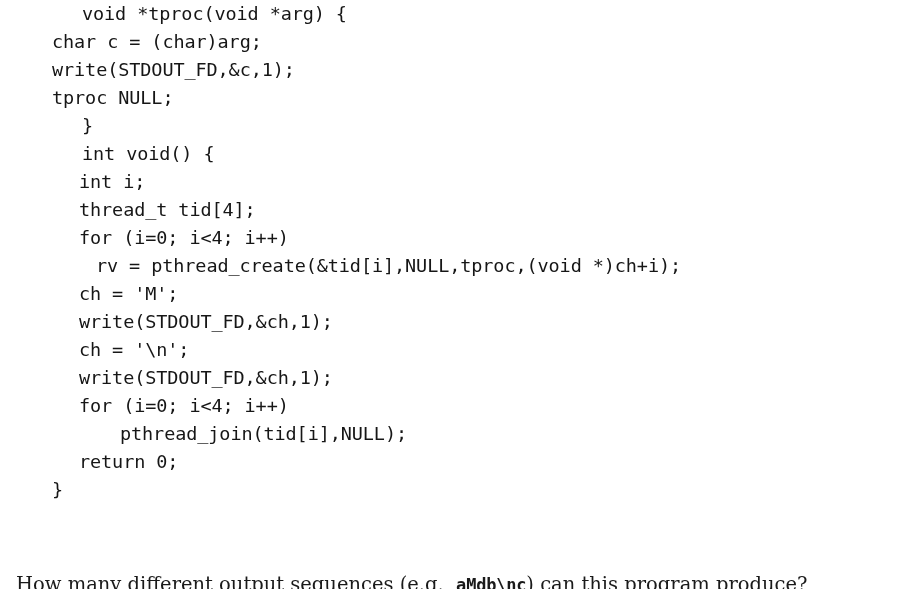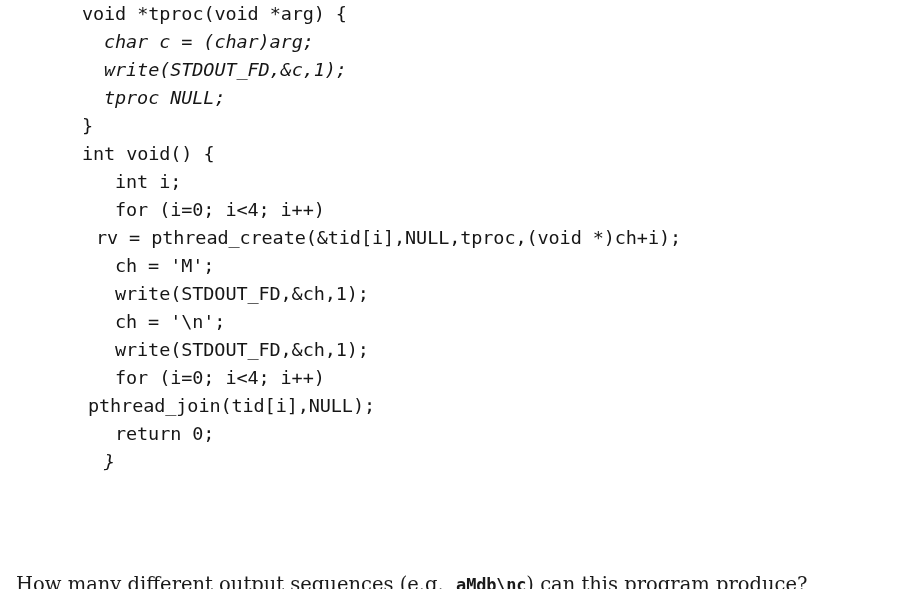--- a/index.html
+++ b/index.html
@@ -37,24 +37,24 @@
     line-height: 28px;
     height: 28px;
     color: #161616;
     white-space: pre;
     letter-spacing: -0.1px;
     padding-left: 82px;
   }
 
   
   .ind-0  { padding-left: 82px; }
-  .ind-2  { padding-left: 104px; font-style: italic; }
-  .ind-3  { padding-left: 115px; }
+  .ind-2  { padding-left: 52px; }
+  .ind-3  { padding-left: 79px; }
   .ind-6  { padding-left: 96px; }
-  .ind-7  { padding-left: 88px; }
+  .ind-7  { padding-left: 120px; }
 
   
   .question {
     position: absolute;
     left: 16px;
     top: 552px;
     width: 874px;
     font-family: "DejaVu Serif", serif;
     font-size: 19.5px;
     line-height: 26px;
@@ -74,20 +74,21 @@
 <div id="page">
 
   <div class="code-listing">
     <div class="code-line ind-0">void *tproc(void *arg) {</div>
     <div class="code-line ind-2">char c = (char)arg;</div>
     <div class="code-line ind-2">write(STDOUT_FD,&amp;c,1);</div>
     <div class="code-line ind-2">tproc NULL;</div>
     <div class="code-line ind-0">}</div>
     <div class="code-line ind-0">int void() {</div>
     <div class="code-line ind-3">int i;</div>
+    <div class="code-line ind-3">thread_t tid[4];</div>
     <div class="code-line ind-3">for (i=0; i&lt;4; i++)</div>
     <div class="code-line ind-6">rv = pthread_create(&amp;tid[i],NULL,tproc,(void *)ch+i);</div>
     <div class="code-line ind-3">ch = 'M';</div>
     <div class="code-line ind-3">write(STDOUT_FD,&amp;ch,1);</div>
     <div class="code-line ind-3">ch = '\n';</div>
     <div class="code-line ind-3">write(STDOUT_FD,&amp;ch,1);</div>
     <div class="code-line ind-3">for (i=0; i&lt;4; i++)</div>
     <div class="code-line ind-7">pthread_join(tid[i],NULL);</div>
     <div class="code-line ind-3">return 0;</div>
     <div class="code-line ind-2">}</div>

